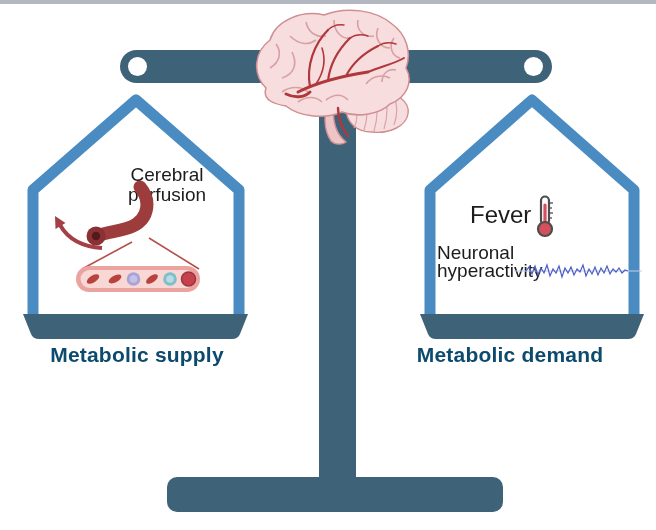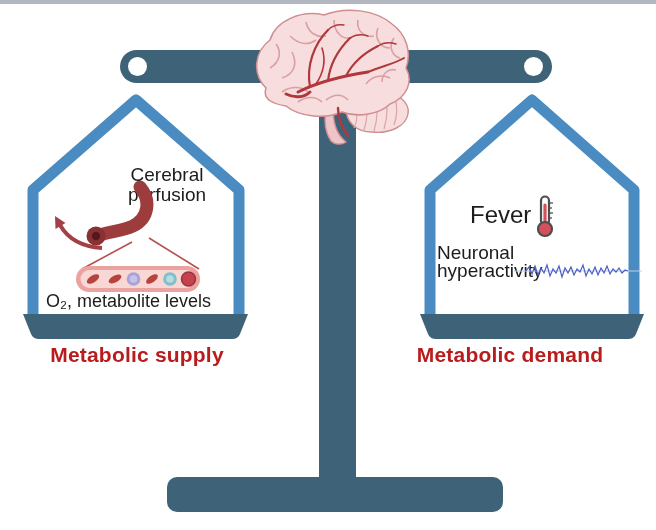--- a/index.html
+++ b/index.html
@@ -12,21 +12,21 @@
     background:var(--top-border, #b3b7bf);
   }
   svg.layer { position:absolute; display:block; }
   .lbl { position:absolute; color:var(--text, #1c1c1c); }
   .lbl-cerebral { left:116px; top:165px; width:102px; font-size:19px; line-height:20px; text-align:center; }
   .lbl-o2 { left:46px; top:291px; font-size:18px; white-space:nowrap; }
   .lbl-fever { left:470px; top:201px; font-size:24px; white-space:nowrap; }
   .lbl-neuronal { left:437px; top:244px; width:116px; font-size:19px; line-height:18px; }
   .pan-title {
     position:absolute; font-weight:bold; font-size:21px; text-align:center;
-    color:#b91c1c; letter-spacing:0.2px;
+    color:#0c4a6e; letter-spacing:0.2px;
   }
   .pan-title.left  { left:15px;  top:343px; width:244px; }
   .pan-title.right { left:388px; top:343px; width:244px; }
 </style>
 </head>
 <body>
 
 <div class="canvas">
 
   <div class="top-border"></div>
@@ -123,21 +123,20 @@
     <path d="M 95,7 C 106,20 104,38 88,46 C 76,52 62,51 52,56" stroke="var(--artery-red)" stroke-width="13" fill="none" stroke-linecap="round"></path>
     <circle cx="51" cy="56" r="9.5" fill="#8a3134"></circle>
     <circle cx="51" cy="56" r="4.2" fill="#521a1d"></circle>
 
     <g>
       <path d="M 57,68 Q 27,66 15,45" stroke="#a34046" stroke-width="4" fill="none"></path>
       <polygon points="10,36 20.5,43 10.5,49" fill="#a34046"></polygon>
     </g>
   </svg>
 
-  <div class="lbl lbl-o2">O₂, metabolite levels</div>
 
   <div class="pan-title left">Metabolic supply</div>
 
   <div class="lbl lbl-fever">Fever</div>
 
   <svg class="layer" style="left:533px;top:194px" width="24" height="44" viewBox="0 0 24 44">
     <rect x="8" y="2.5" width="8" height="28" rx="4" fill="#fdfdfd" stroke="#4d4d4d" stroke-width="2.2"></rect>
     <g stroke="#4d4d4d" stroke-width="1.3">
       <path d="M 16,9 h 4"></path>
         <path d="M 16,14 h 3"></path>

